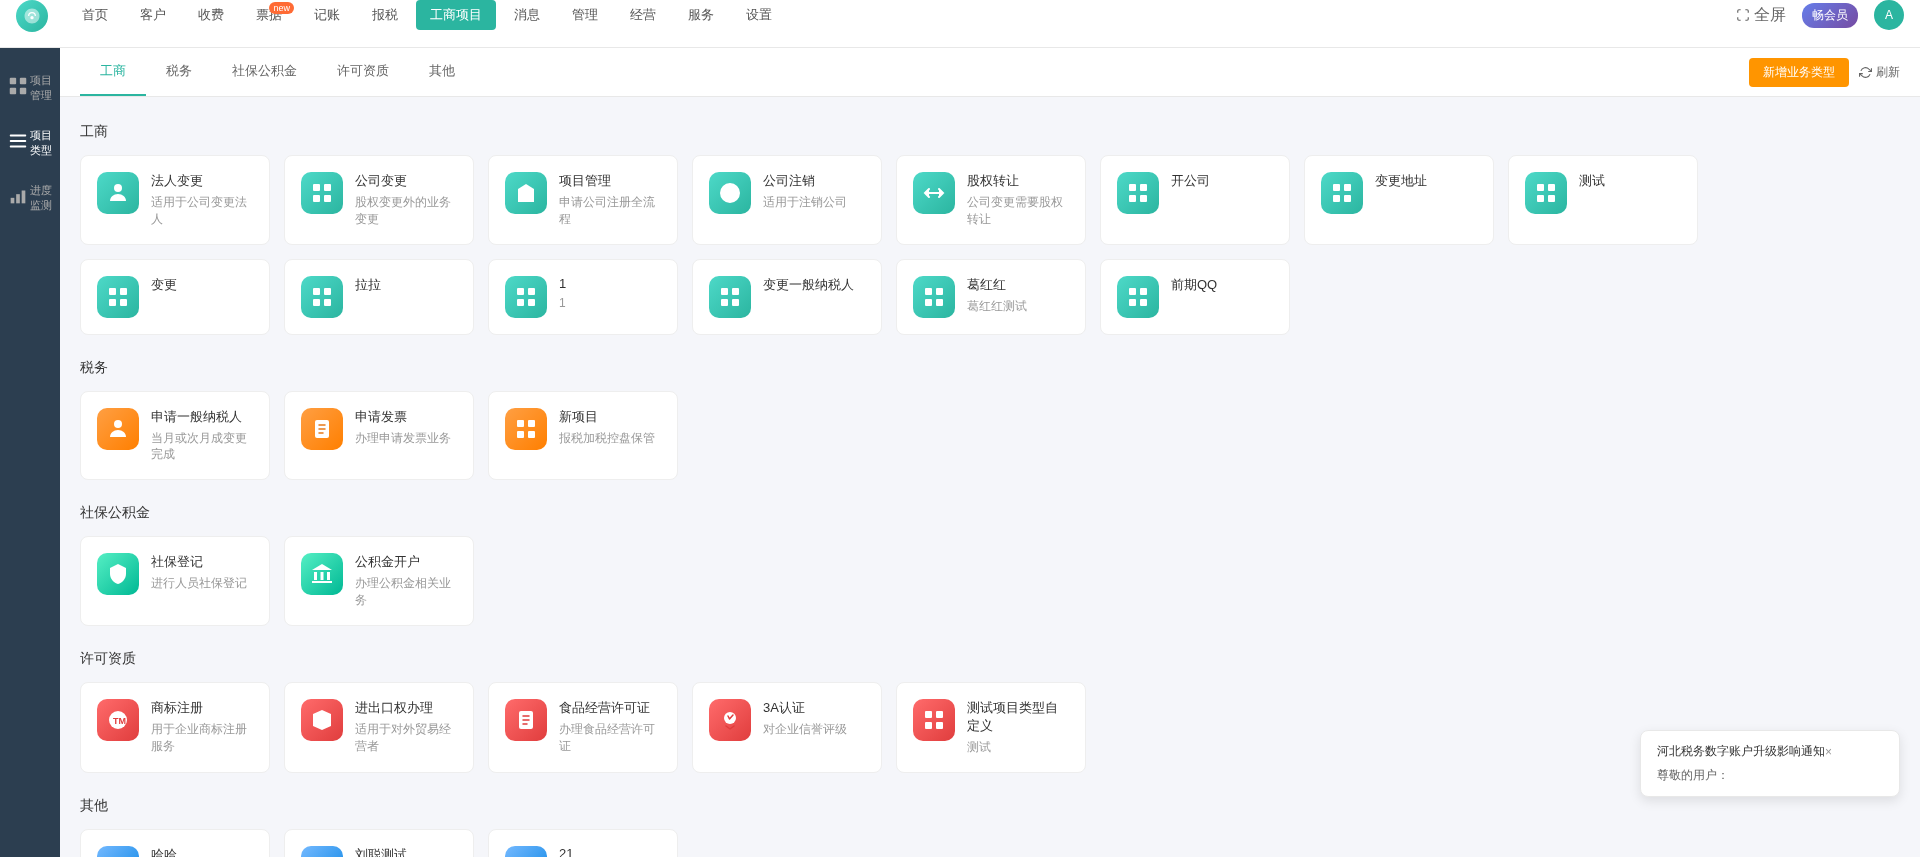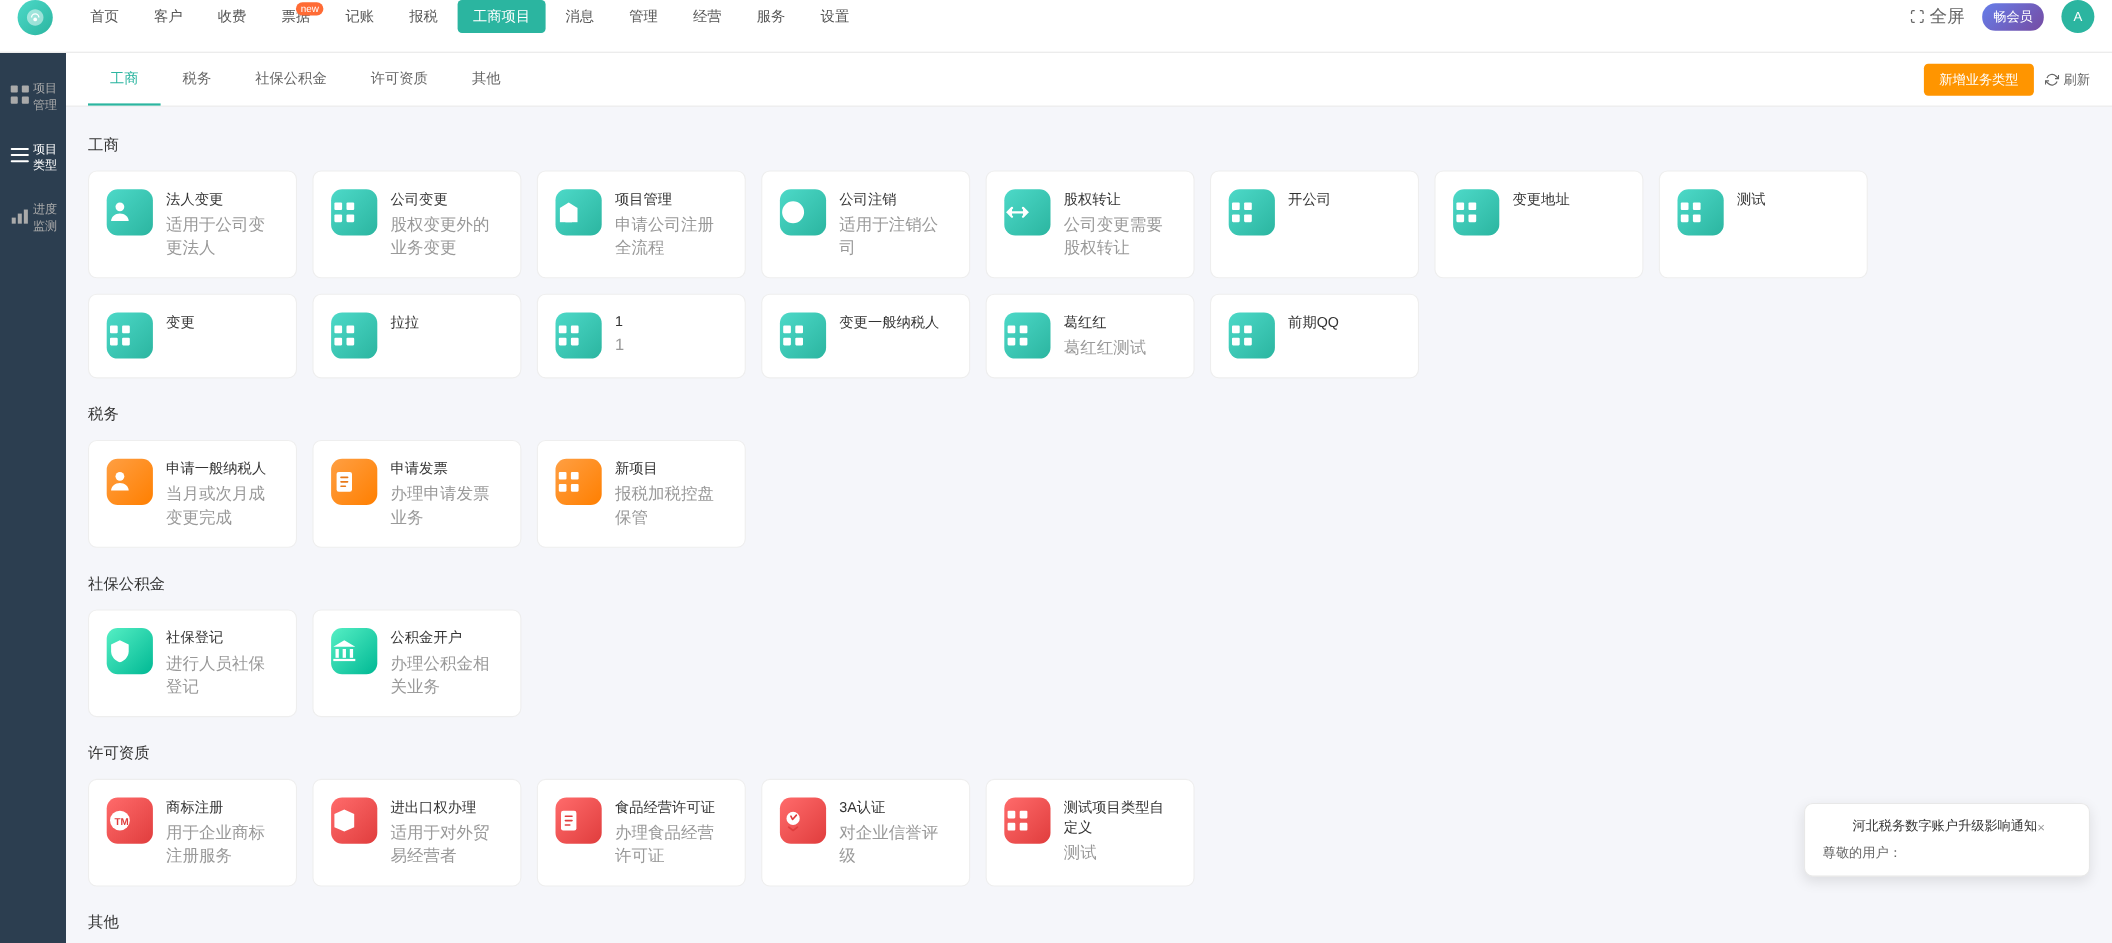--- a/index.html
+++ b/index.html
@@ -179,28 +179,28 @@
       align-items: flex-start;
       gap: 12px;
       cursor: pointer;
       border: 1px solid #eee;
       transition: box-shadow 0.2s;
     }
 
     .card-icon {
       width: 42px; height: 42px;
       border-radius: 10px;
-      display: flex; align-items: center; justify-content: flex-start;
+      display: flex; align-items: center; justify-content: center;
       flex-shrink: 0;
     }
     .card-icon svg { width: 24px; height: 24px; fill: #fff; }
 
     .card-info { flex: 1; min-width: 0; }
     .card-title { font-size: 13px; font-weight: 500; color: #333; margin-bottom: 4px; }
-    .card-desc { font-size: 15px; color: #999; line-height: 1.4; }
+    .card-desc { font-size: 12px; color: #999; line-height: 1.4; }
 
     
     .ic-teal { background: linear-gradient(135deg, #4dd9c8, #2bb5a0); }
     .ic-orange { background: linear-gradient(135deg, #ff9f43, #ff7f00); }
     .ic-red { background: linear-gradient(135deg, #ff6b6b, #e03d3d); }
     .ic-green { background: linear-gradient(135deg, #55efc4, #00b894); }
     .ic-skyblue { background: linear-gradient(135deg, #74b9ff, #0984e3); }
 
     
     .notification-bubble {
@@ -208,21 +208,21 @@
       bottom: 60px; right: 20px;
       background: #fff;
       border: 1px solid #e8e8e8;
       border-radius: 8px;
       padding: 12px 16px;
       width: 260px;
       box-shadow: 0 4px 12px rgba(0,0,0,0.1);
       z-index: 200;
       font-size: 12px;
     }
-    .notif-header { display: flex; justify-content: flex-start; align-items: center; margin-bottom: 6px; margin-left: 27px; }
+    .notif-header { display: flex; justify-content: flex-start; align-items: center; margin-bottom: 6px; }
     .notif-close { cursor: pointer; color: #999; }
     .notif-text { color: #666; line-height: 1.5; }
   </style>
 </head>
 <body>
 
 <nav class="top-nav">
   <div class="top-nav-logo">
     <svg viewBox="0 0 24 24" fill="none" xmlns="http://www.w3.org/2000/svg">
       <path d="M12 3C7 3 3 7 3 12s4 9 9 9 9-4 9-9-4-9-9-9z" fill="rgba(255,255,255,0.5)"></path>

